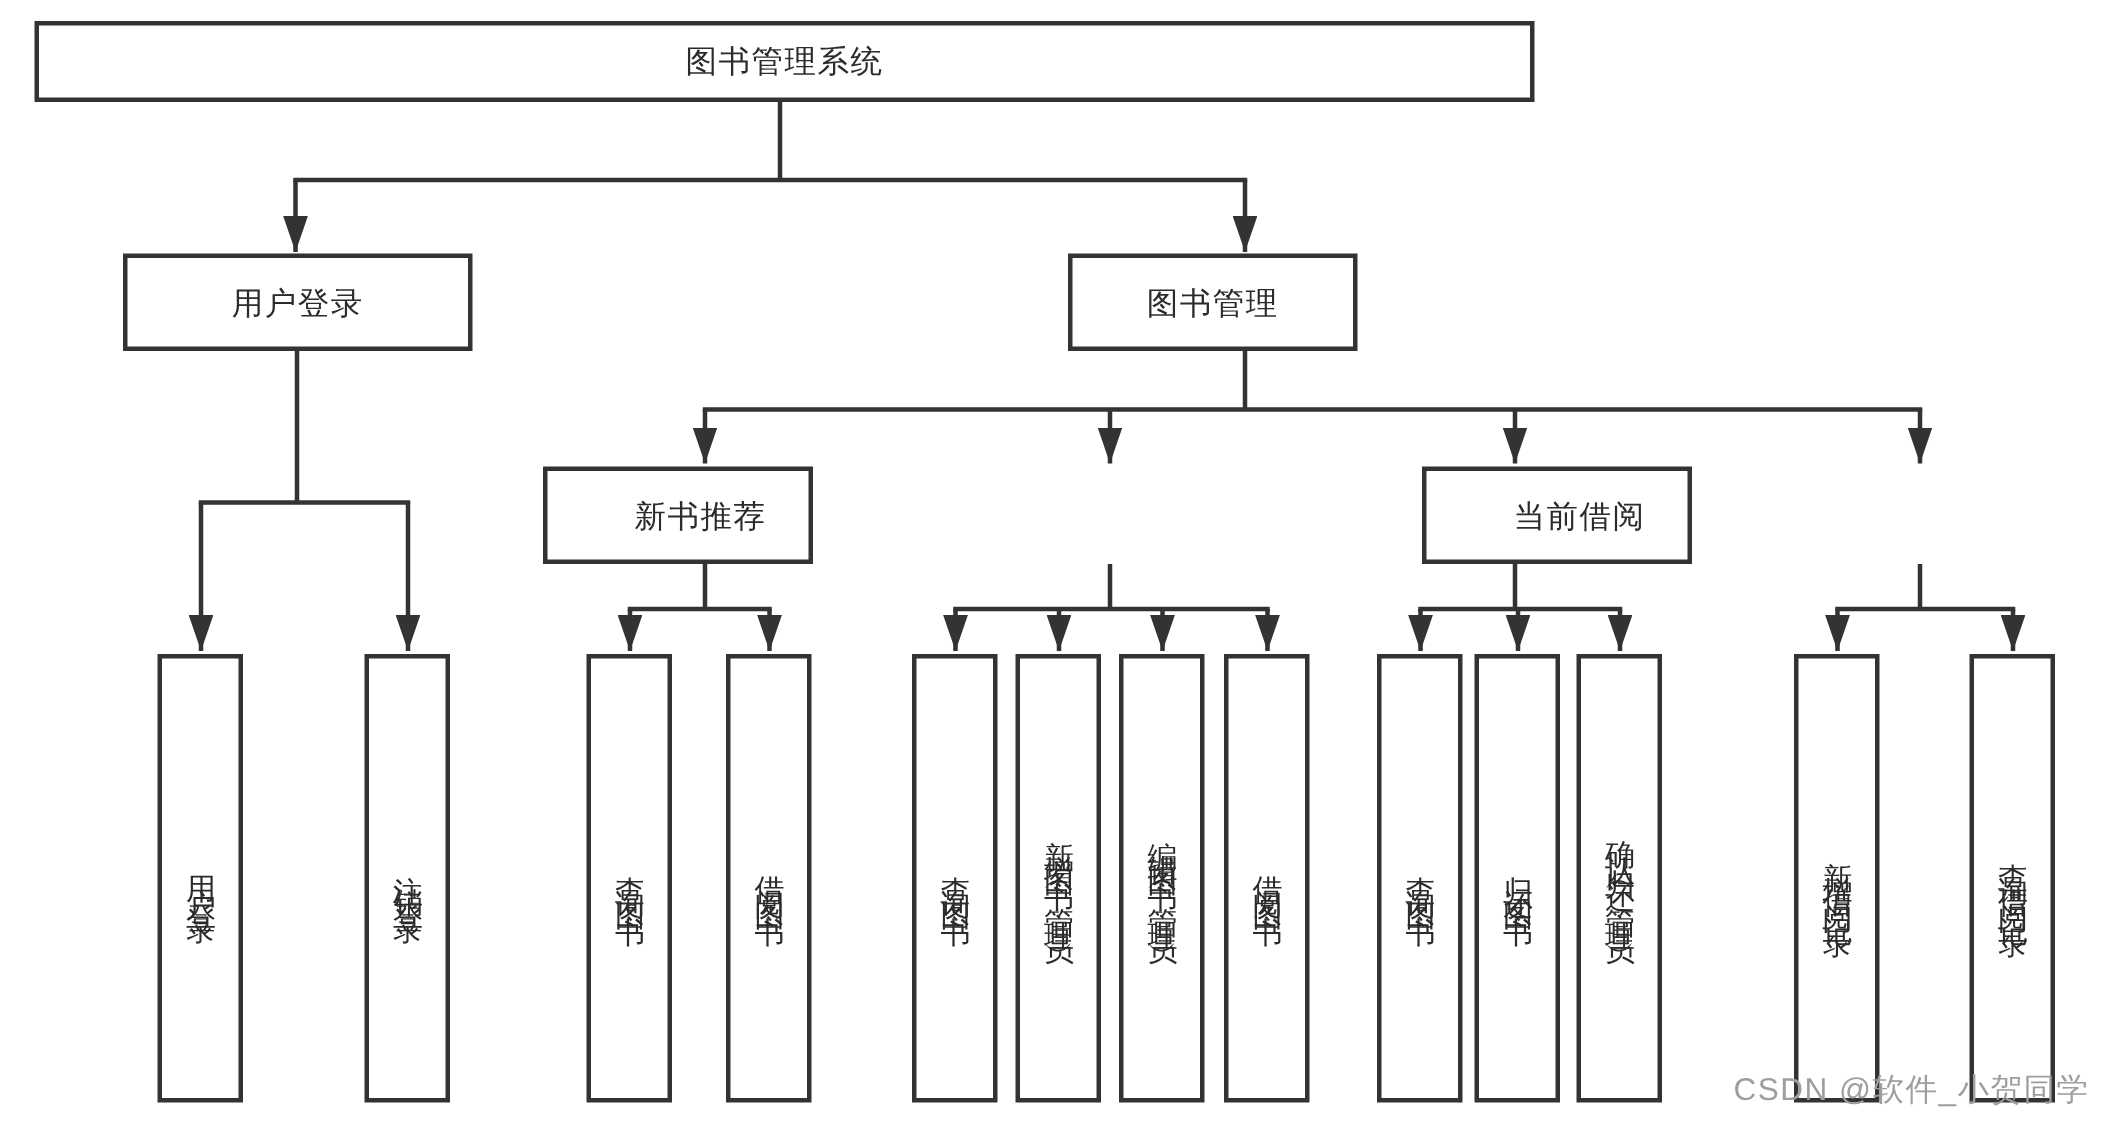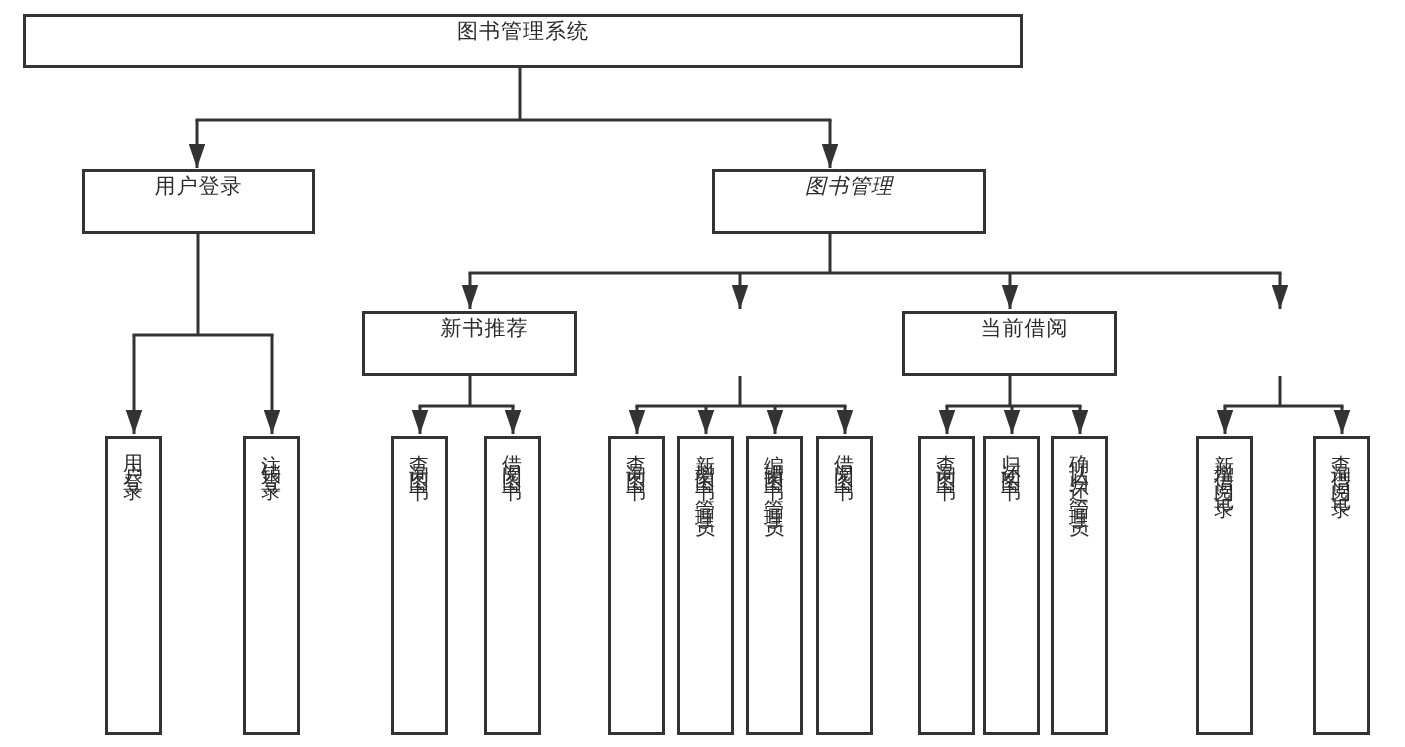--- a/index.html
+++ b/index.html
@@ -15,45 +15,46 @@
     position: absolute;
     left: 0; top: 0;
     width: 1405px; height: 747px;
   }
   .box {
     position: absolute;
     box-sizing: border-box;
     border: 3px solid #333333;
     background: #ffffff;
     display: flex;
+    align-items: center;
     justify-content: center;
     color: #2b2b2b;
   }
   .box.h span {
     font-size: 21px;
     letter-spacing: 1px;
     white-space: nowrap;
   }
   .box.v span {
     writing-mode: vertical-rl;
     font-size: 20px;
     letter-spacing: 9px;
     line-height: 1;
     white-space: nowrap;
   }
   
   .n-root   { left: 23px;   top: 14px;  width: 1000px; height: 54px; }
   
   .n-login  { left: 82px;   top: 169px; width: 233px;  height: 65px; }
-  .n-mgmt   { left: 712px;  top: 169px; width: 274px;  height: 65px; font-style: italic; }
+  .n-mgmt   { left: 712px;  top: 169px; width: 193px;  height: 65px; }
   
-  .l3 { top: 311px; width: 215px; height: 65px; padding-left: 30px; }
+  .l3 { top: 311px; width: 180px; height: 65px; padding-left: 30px; }
   .n-rec    { left: 362px; }
   .n-bor    { left: 632px; }
-  .n-cur    { left: 902px; }
+  .n-cur    { left: 948px; }
   .n-hist   { left: 1172px; }
   
   .leaf { top: 436px; width: 57px; height: 299px; }
   .lf-1  { left: 105px; }
   .lf-2  { left: 243px; }
   .lf-3  { left: 391px; }
   .lf-4  { left: 484px; }
   .lf-5  { left: 608px; }
   .lf-6  { left: 677px; }
   .lf-7  { left: 746px; }
@@ -171,14 +172,15 @@
     <span>确认归还（管理员）</span>
   </div>
 
   <div class="box v leaf lf-12">
     <span>新增借阅记录</span>
   </div>
   <div class="box v leaf lf-13">
     <span>查询借阅记录</span>
   </div>
 
+  <div class="watermark">CSDN @软件_小贺同学</div>
 
 </div>
 
 </body></html>

